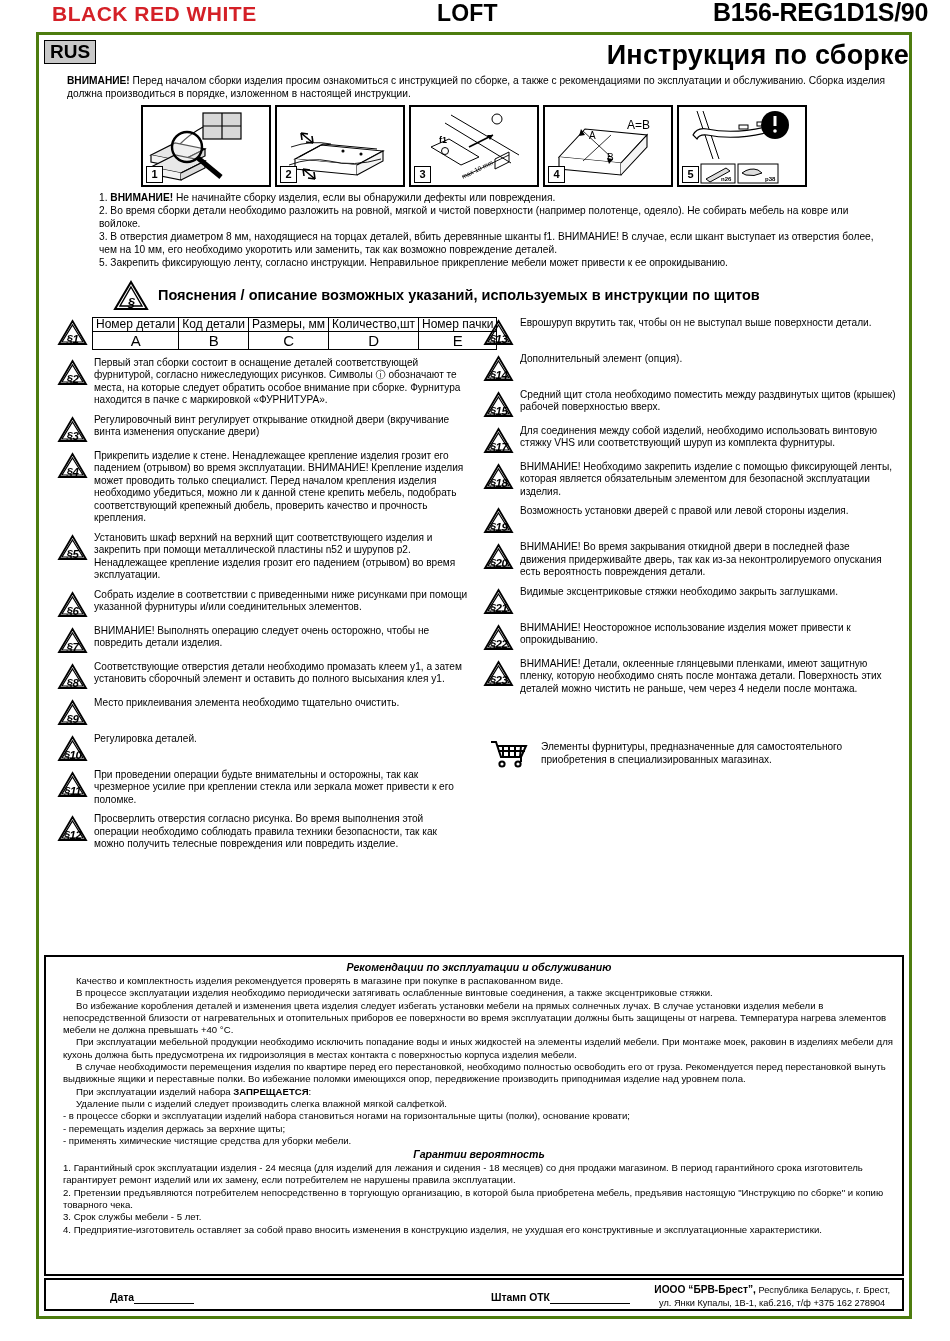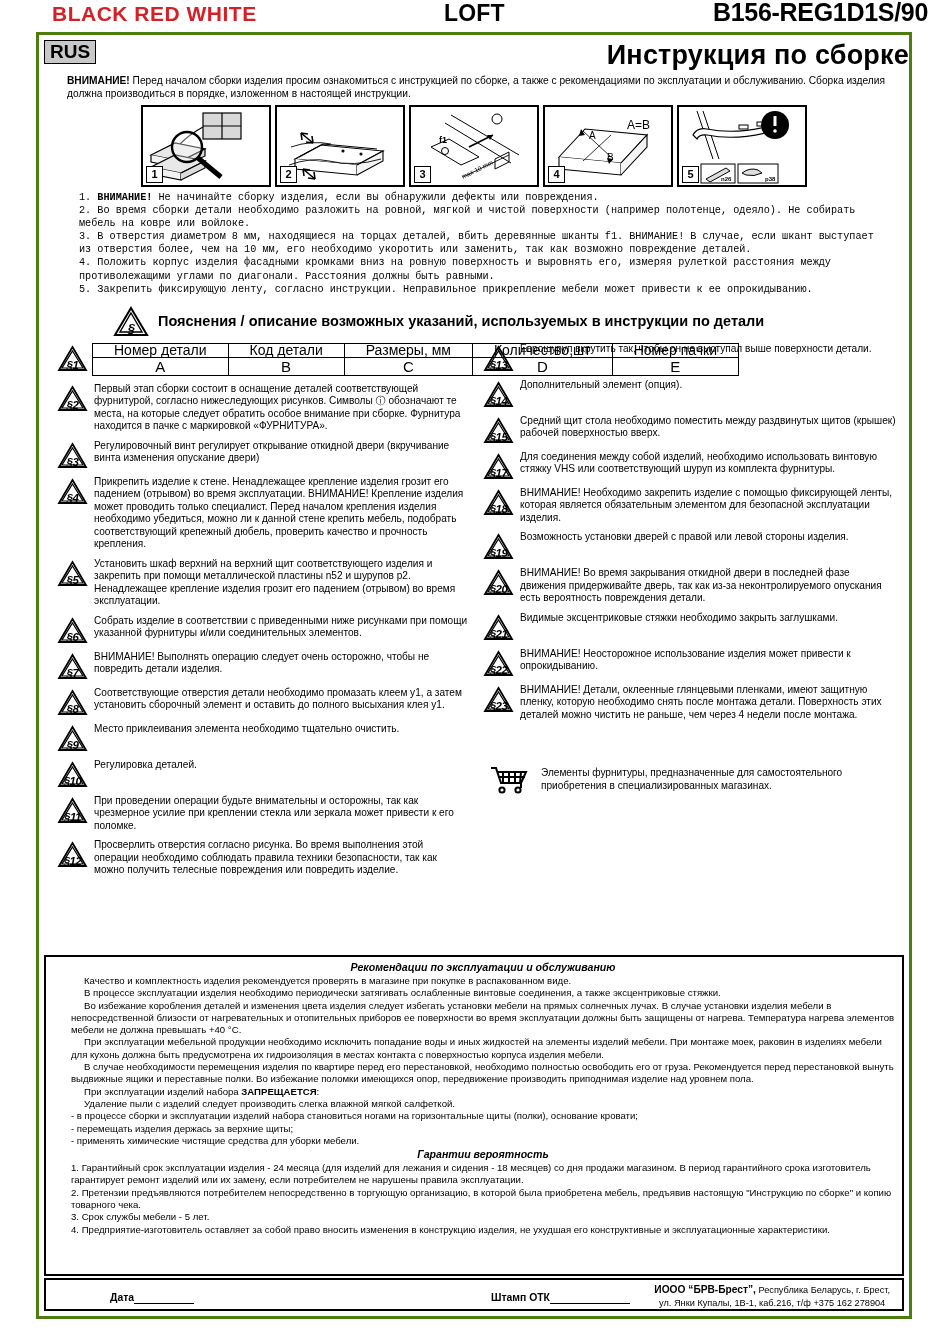--- a/index.html
+++ b/index.html
@@ -2,42 +2,42 @@
 <html><head>
 <meta charset="utf-8">
 <style>
   html,body{margin:0;padding:0;background:#fff;}
   body{width:950px;height:1341px;font-family:"Liberation Sans",sans-serif;color:#000;overflow:hidden;}
   .page{position:relative;width:950px;height:1341px;}
 
   
   .brandbar{position:relative;height:30px;}
   .brand{position:absolute;left:52px;top:2px;font-size:21px;font-weight:bold;color:#d42027;letter-spacing:.5px;}
-  .model-line{position:absolute;left:437px;top:0px;font-size:23px;font-weight:bold;letter-spacing:.2px;margin-left:7px;}
+  .model-line{position:absolute;left:437px;top:0px;font-size:23px;font-weight:bold;letter-spacing:.2px;}
   .code-line{position:absolute;right:22px;top:-2px;font-size:25px;font-weight:bold;letter-spacing:-.3px;}
 
   
   .frame{position:absolute;left:36px;top:32px;width:876px;height:1287px;border:3px solid #4d7c0f;box-sizing:border-box;}
 
   .rus{position:absolute;left:5px;top:5px;background:#c8c8c8;border:1px solid #000;
        font-size:19px;font-weight:bold;padding:0 5px;line-height:22px;z-index:5;}
   .doctitle{text-align:right;font-size:27px;font-weight:bold;margin:5px 0 2px 0;letter-spacing:.2px;}
 
   .attention{font-size:10.2px;font-weight:bold;line-height:13px;margin:3px 22px 5px 28px;}
   .attention span.reg{font-weight:normal;}
 
   
   .panels{display:flex;gap:4px;justify-content:center;margin:2px 0 4px 0;}
   .panel{width:126px;height:78px;border:2.5px solid #000;position:relative;background:#fff;overflow:hidden;}
   .panel .num{position:absolute;left:3px;bottom:2px;width:15px;height:15px;border:1.6px solid #000;
        font-size:11px;font-weight:bold;text-align:center;line-height:14px;background:#fff;}
   .panel svg{position:absolute;left:0;top:0;}
 
   
-  .steps{font-size:10.2px;line-height:13.1px;margin:2px 20px 4px 40px;font-family:Liberation Mono, monospace;}
+  .steps{font-size:10.2px;line-height:13.1px;margin:2px 20px 4px 60px;}
   .steps p{margin:0 0 0 0;}
   .steps b{font-weight:bold;}
 
   
   .legend-title{display:flex;align-items:center;gap:9px;margin:10px 0 6px 74px;}
   .legend-title .t-title{font-size:14.5px;font-weight:bold;}
 
   
   .tri{position:relative;width:36px;height:31px;flex:0 0 36px;}
   .tri svg{position:absolute;left:0;top:0;}
@@ -50,30 +50,30 @@
   .legend-cols{display:flex;margin:0 8px 0 10px;}
   .col{width:50%;box-sizing:border-box;}
   .col.left{padding-left:8px;padding-right:6px;}
   .col.right{padding-left:8px;padding-right:4px;}
   .lrow{display:flex;align-items:flex-start;margin-bottom:7px;}
   .lrow .tri{margin-top:2px;}
   .lrow .txt{font-size:10.1px;line-height:12.5px;padding-left:6px;flex:1;}
 
   
   .ptable{border-collapse:collapse;margin-left:4px;}
-  .ptable td{border:1.4px solid #000;text-align:center;font-size:14px;padding:1px 21px;line-height:11px;white-space:nowrap;}
+  .ptable td{border:1.4px solid #000;text-align:center;font-size:12px;padding:1px 3px;line-height:11px;white-space:nowrap;}
   .ptable td.val{font-size:15px;font-weight:normal;line-height:17px;padding:0 3px;}
 
   
   .cartrow{display:flex;align-items:flex-start;margin:42px 0 0 0;padding-left:6px;}
   .cartrow .txt{font-size:10.1px;line-height:12.8px;padding-left:8px;padding-top:4px;}
 
   
   .recbox{position:absolute;left:5px;right:5px;top:920px;bottom:40px;border:2.5px solid #000;box-sizing:border-box;
-          padding:3px 7px 2px 25px;overflow:hidden;}
+          padding:3px 7px 2px 17px;overflow:hidden;}
   .sec-h{text-align:center;font-size:10.6px;font-weight:bold;font-style:italic;margin:1px 0 2px 0;}
   .rtext{font-size:9.6px;line-height:12.3px;}
   .rtext p{margin:0;}
   .rtext p.ind{text-indent:13px;}
   .rtext b{font-weight:bold;}
 
   
   .footer{position:absolute;left:5px;right:5px;bottom:5px;height:33px;border:2.5px solid #000;box-sizing:border-box;}
   .f-date{position:absolute;left:64px;top:12px;font-size:10.4px;font-weight:bold;}
   .f-stamp{position:absolute;left:400px;top:12px;font-size:10.4px;font-weight:bold;margin-left:45px;}
@@ -201,33 +201,32 @@
           <text x="86" y="74" font-size="6" font-weight="bold" font-family="Liberation Sans">p38</text>
         </svg>
         <span class="num">5</span>
       </div>
     </div>
 
     <div class="steps">
       <p><span>1.</span> <b>ВНИМАНИЕ!</b><span> Не начинайте сборку изделия, если вы обнаружили дефекты или повреждения.</span></p>
       <p><span>2.</span> <span>Во время сборки детали необходимо разложить на ровной, мягкой и чистой поверхности (например полотенце, одеяло). Не собирать мебель на ковре или войлоке.</span></p>
       <p><span>3.</span> <span>В отверстия диаметром 8 мм, находящиеся на торцах деталей, вбить деревянные шканты f1. ВНИМАНИЕ! В случае, если шкант выступает из отверстия более, чем на 10 мм, его необходимо укоротить или заменить, так как возможно повреждение деталей.</span></p>
-      <p><span>4.</span> <span>Положить корпус изделия фасадными кромками вниз на ровную поверхность и выровнять его, измеряя рулеткой расстояния между противолежащими углами по диагонали. Расстояния должны быть равными.</span></p>
       <p><span>5.</span> <span>Закрепить фиксирующую ленту, согласно инструкции.  Неправильное прикрепление мебели может привести к ее опрокидыванию.</span></p>
     </div>
 
     <div class="legend-title">
       <span class="tri">
         <svg width="36" height="31" viewBox="0 0 36 31">
             <path d="M18 2 L34 29 L2 29 Z" fill="none" stroke="#000" stroke-width="2"></path>
             <path d="M18 7 L29 26 L7 26 Z" fill="none" stroke="#000" stroke-width="1.4"></path>
           </svg>
         <span class="lab">§</span>
       </span>
-      <span class="t-title">Пояснения / описание  возможных указаний, используемых в инструкции по детали</span>
+      <span class="t-title">Пояснения / описание  возможных указаний, используемых в инструкции по щитов</span>
     </div>
 
     <div class="legend-cols">
 
       <div class="col left">
 
         <div class="lrow">
           <span class="tri sm">
             <svg width="31" height="27" viewBox="0 0 31 27">
                 <path d="M15.5 2 L29 25 L2 25 Z" fill="none" stroke="#000" stroke-width="1.8"></path>

